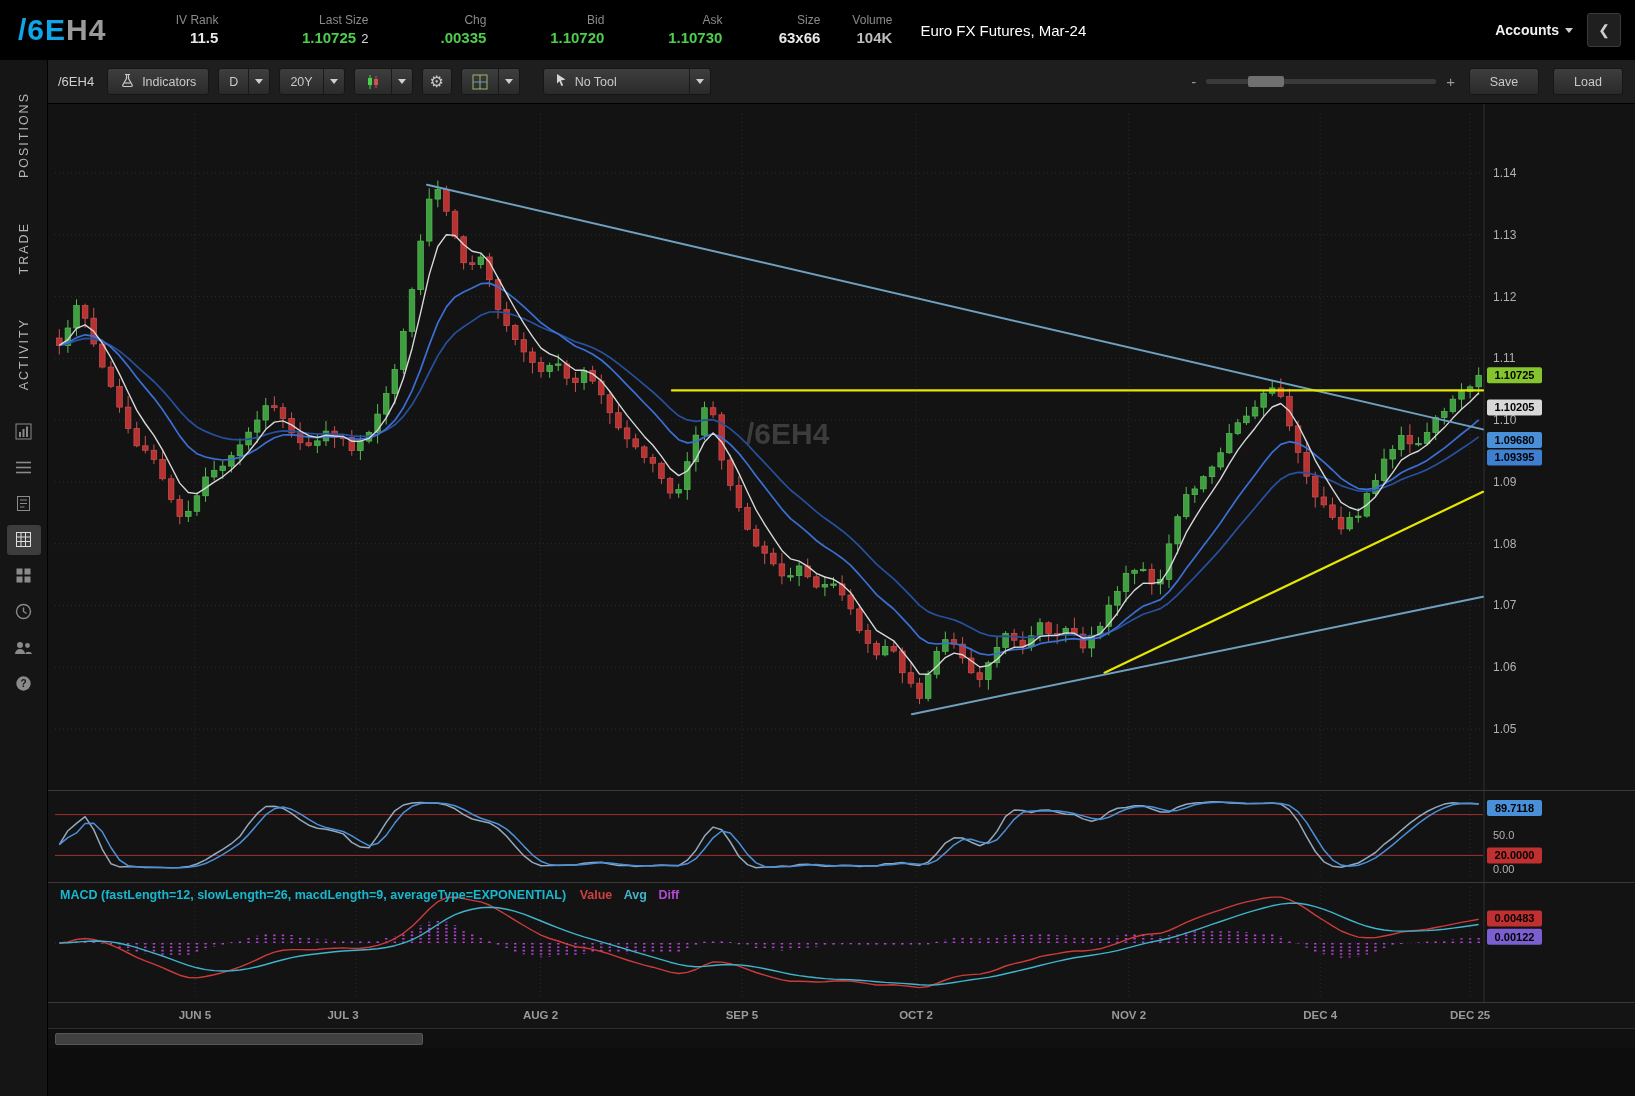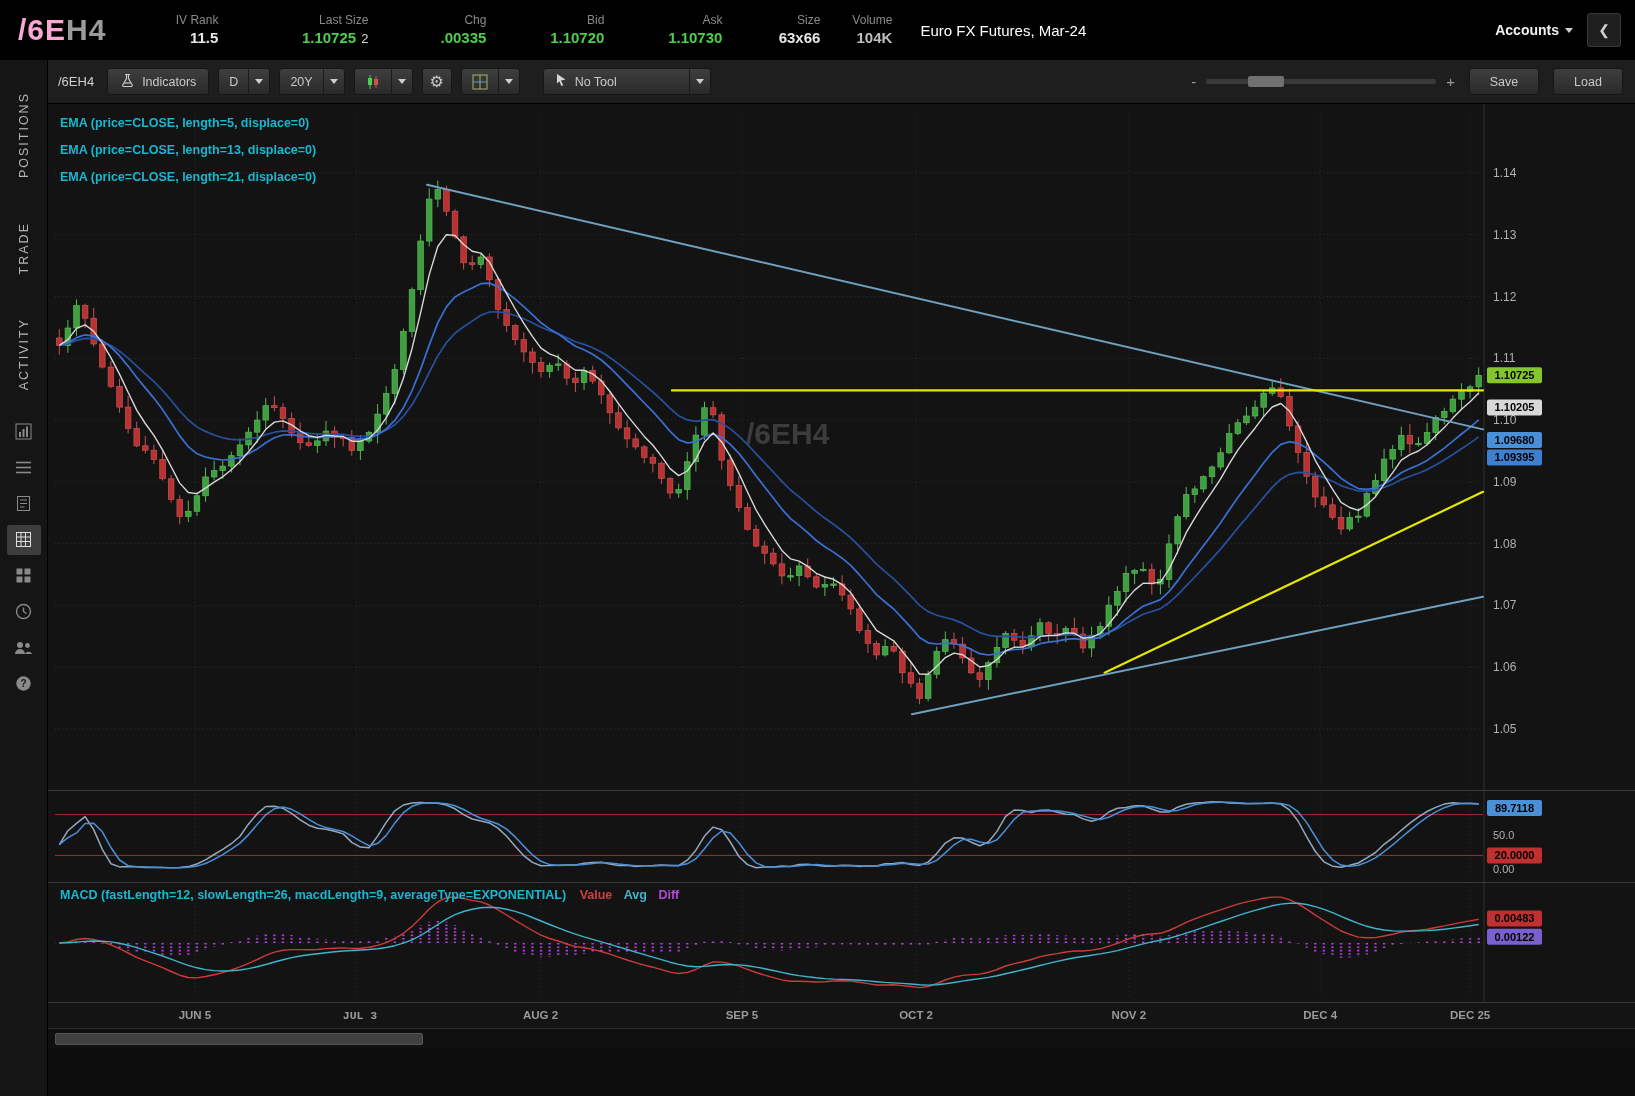--- a/index.html
+++ b/index.html
@@ -3,21 +3,21 @@
 <meta charset="utf-8">
 <style>
   html,body{margin:0;padding:0;background:#000;}
   *{box-sizing:border-box;}
   body{font-family:"Liberation Sans",sans-serif;-webkit-font-smoothing:antialiased;}
   .app{position:relative;width:1635px;height:1096px;background:#0a0a0a;overflow:hidden;}
 
   
   .topbar{height:60px;background:#000;display:flex;align-items:center;padding:0 14px 0 18px;}
   .sym-big{font-size:30px;font-weight:bold;letter-spacing:1px;white-space:nowrap;}
-  .sym-big .main{color:#f9a8d4;}
+  .sym-big .main{color:#0ea5e9;}
   .sym-big .suffix{color:#9a9a9a;}
   .stats{display:flex;margin-left:28px;}
   .stat{display:flex;flex-direction:column;align-items:flex-end;justify-content:center;padding:0 12px;}
   .stat .lbl{color:#8a8a8a;font-size:12px;line-height:15px;}
   .stat .val{font-size:15px;line-height:19px;font-weight:bold;text-align:right;}
   .w-ivrank{width:96px}.w-last{width:150px}.w-chg{width:118px}.w-bid{width:118px}.w-ask{width:118px}.w-size{width:98px}.w-vol{width:72px}
   .val-green{color:#4ccf4c;}
   .val-white{color:#e8e8e8;}
   .val-muted{color:#bdbdbd;}
   .val .extra{color:#d8d8d8;font-weight:normal;margin-left:5px;font-size:13px;}
@@ -663,25 +663,20 @@
             <line x1="863.8" y1="610.1733333333336" x2="1435" y2="492.7955555555562" stroke="#6fa0bf" stroke-width="2" stroke-linecap="round"></line>
             <rect x="1439" y="263.3222222222215" width="55" height="16" rx="2" fill="#84c42c"></rect>
             <text x="1466.5" y="275.3222222222215" fill="#000000" font-size="11" font-weight="bold" text-anchor="middle">1.10725</text>
             <rect x="1439" y="295.4466666666666" width="55" height="16" rx="2" fill="#d8d8d8"></rect>
             <text x="1466.5" y="307.4466666666666" fill="#000000" font-size="11" font-weight="bold" text-anchor="middle">1.10205</text>
             <rect x="1439" y="327.8799999999998" width="55" height="16" rx="2" fill="#4a90d9"></rect>
             <text x="1466.5" y="339.8799999999998" fill="#000000" font-size="11" font-weight="bold" text-anchor="middle">1.09680</text>
             <rect x="1439" y="345.4866666666666" width="55" height="16" rx="2" fill="#3f7fd0"></rect>
             <text x="1466.5" y="357.4866666666666" fill="#000000" font-size="11" font-weight="bold" text-anchor="middle">1.09395</text>
           </svg>
-        <div class="study-labels">
-          <div class="ema-lbl">EMA (price=CLOSE, length=5, displace=0)</div>
-          <div class="ema-lbl">EMA (price=CLOSE, length=13, displace=0)</div>
-          <div class="ema-lbl">EMA (price=CLOSE, length=21, displace=0)</div>
-        </div>
       </div>
 
       <div class="pane pane-stoch">
         <svg id="stoch-svg" width="1587" height="91">
             <rect x="0" y="0" width="1587" height="91" fill="#131313"></rect>
             <line x1="146.94400000000002" y1="4" x2="146.94400000000002" y2="88" stroke="#2c2c2c" stroke-dasharray="1,3"></line>
             <line x1="308.308" y1="4" x2="308.308" y2="88" stroke="#2c2c2c" stroke-dasharray="1,3"></line>
             <line x1="492.52000000000004" y1="4" x2="492.52000000000004" y2="88" stroke="#2c2c2c" stroke-dasharray="1,3"></line>
             <line x1="693.8679999999999" y1="4" x2="693.8679999999999" y2="88" stroke="#2c2c2c" stroke-dasharray="1,3"></line>
             <line x1="868.084" y1="4" x2="868.084" y2="88" stroke="#2c2c2c" stroke-dasharray="1,3"></line>
@@ -891,21 +886,21 @@
         <div class="pane-label-row">
           <span class="lbl-cyan">MACD (fastLength=12, slowLength=26, macdLength=9, averageType=EXPONENTIAL)</span>
           <span class="lbl-value">Value</span>
           <span class="lbl-avg">Avg</span>
           <span class="lbl-diff">Diff</span>
         </div>
       </div>
 
       <div class="time-axis" id="time-axis">
           <span class="time-lbl" style="left: 146.944px;">JUN 5</span>
-          <span class="time-lbl" style="left: 312px; font-family: Liberation Mono, monospace;">JUL 3</span>
+          <span class="time-lbl" style="left: 295px;">JUL 3</span>
           <span class="time-lbl" style="left: 492.52px;">AUG 2</span>
           <span class="time-lbl" style="left: 693.868px;">SEP 5</span>
           <span class="time-lbl" style="left: 868.084px;">OCT 2</span>
           <span class="time-lbl" style="left: 1080.86px;">NOV 2</span>
           <span class="time-lbl" style="left: 1272.21px;">DEC 4</span>
           <span class="time-lbl" style="left: 1422.15px;">DEC 25</span>
         </div>
 
       <div class="scrollbar">
         <div class="scroll-thumb"></div>

